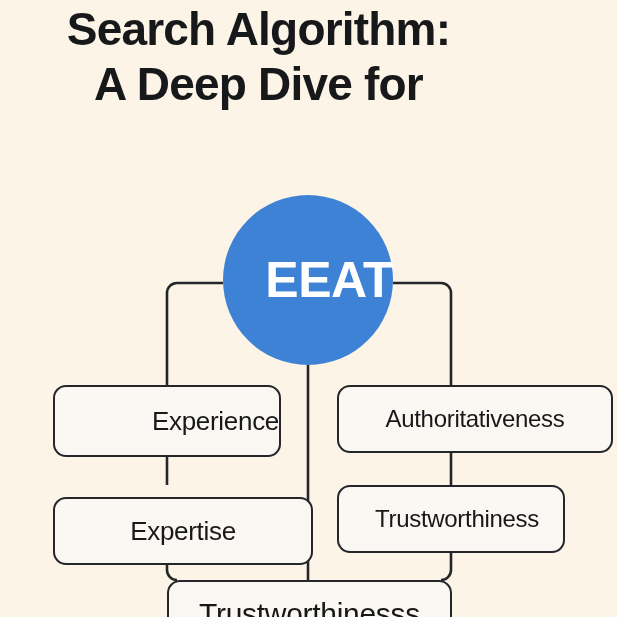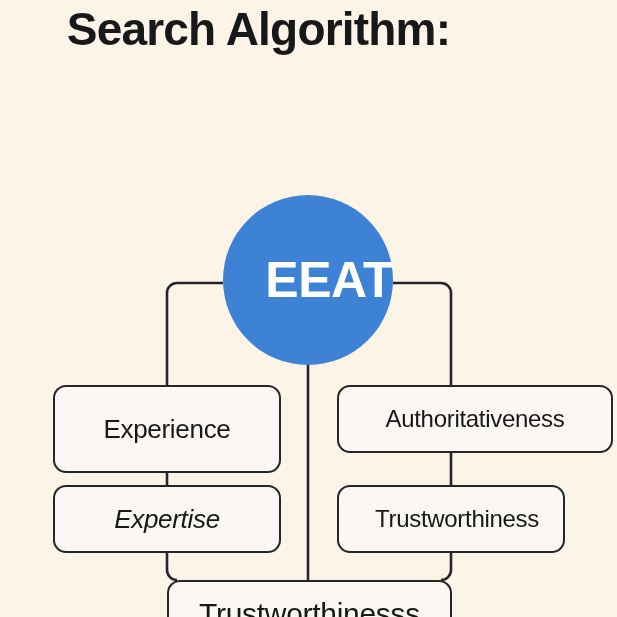--- a/index.html
+++ b/index.html
@@ -85,37 +85,38 @@
   .node-box .node-label {
     color: #17181a;
     font-size: 26px;
     font-weight: 400;
     letter-spacing: -0.3px;
     line-height: 1;
     white-space: nowrap;
     font-family: "Liberation Sans", sans-serif;
   }
 
-  #box-experience        { left: 53px;  top: 385px; width: 228px; height: 88px; }
-  #box-expertise         { left: 53px;  top: 485px; width: 228px; height: 68px; font-style: italic; }
+  #box-experience        { left: 53px;  top: 385px; width: 228px; height: 72px; justify-content: flex-end; }
+  #box-expertise         { left: 53px;  top: 497px; width: 260px; height: 68px; }
   #box-authoritativeness { left: 337px; top: 385px; width: 276px; height: 68px; }
   #box-trustworthiness   { left: 337px; top: 485px; width: 228px; height: 68px; padding-left: 12px; }
   #box-trustworthinesss  { left: 167px; top: 580px; width: 285px; height: 68px; }
 
   #box-authoritativeness .node-label,
   #box-trustworthiness .node-label { font-size: 24px; }
   #box-trustworthinesss .node-label { font-size: 30px; }
 </style>
 </head>
 <body>
 
 <div id="canvas">
 
   <div id="title-block">
     <span class="tline">Search Algorithm:</span>
+    <span class="tline">A Deep Dive for</span>
   </div>
 
   <svg id="connectors" viewBox="0 0 617 617" width="617" height="617" xmlns="http://www.w3.org/2000/svg">
     <g fill="none" stroke="#25262a" stroke-width="2.6" stroke-linecap="butt">
 
       <path d="M 223 283 L 177 283 A 10 10 0 0 0 167 293 L 167 385"></path>
 
       <path d="M 393 283 L 441 283 A 10 10 0 0 1 451 293 L 451 385"></path>
 
       <path d="M 308 365 L 308 580"></path>

